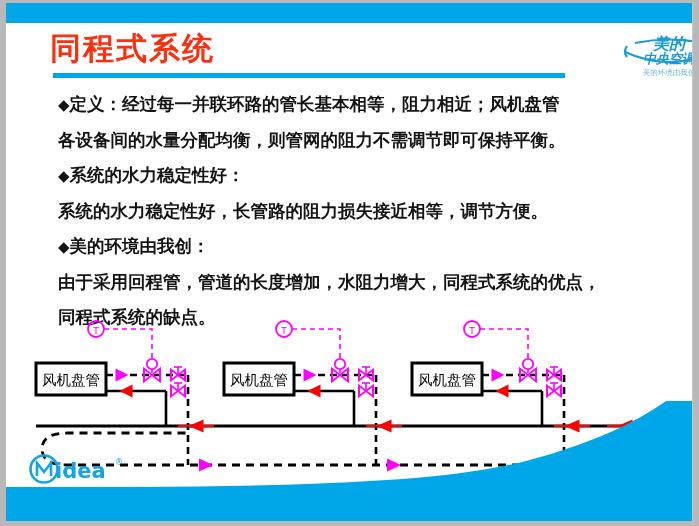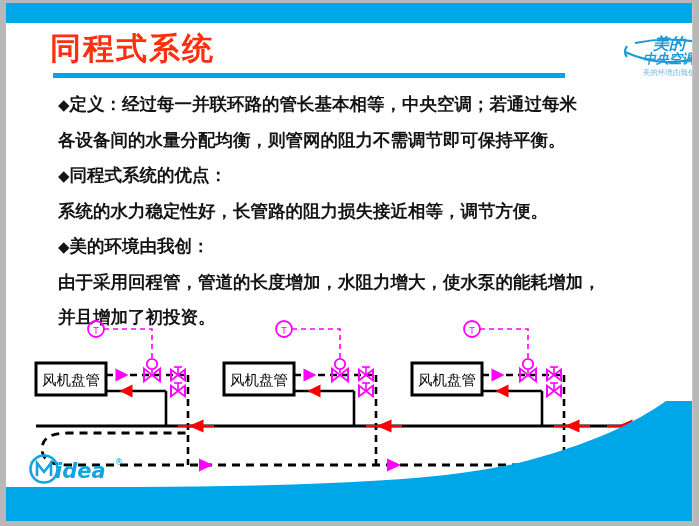--- a/index.html
+++ b/index.html
@@ -112,21 +112,20 @@
     width: 686px;
     height: 32px;
     background: #00a7e8;
   }
   .midea-logo {
     position: absolute;
     left: 18px;
     bottom: 35px;
     width: 122px;
     height: 34px;
-    font-style: italic;
   }
   .midea-logo svg { display: block; }
 </style>
 </head>
 <body>
 
 <div id="slide">
 
   <div class="top-bar"></div>
   <div class="top-gap"></div>
@@ -140,27 +139,27 @@
       <path d="M18 13 Q52 6 86 13" stroke="#1b9ad6" stroke-width="2.2" fill="none"></path>
       <path d="M8 22 Q52 42 96 22" stroke="#1b9ad6" stroke-width="2.2" fill="none"></path>
       <path d="M92 14 Q98 21 92 27" stroke="#1b9ad6" stroke-width="2.2" fill="none"></path>
       <text x="52" y="19" font-family="'DejaVu Sans','Liberation Sans',sans-serif" font-size="16" font-weight="bold" font-style="italic" fill="#1b9ad6" text-anchor="middle">美的</text>
       <text x="52" y="33" font-family="'DejaVu Sans','Liberation Sans',sans-serif" font-size="13" font-weight="bold" font-style="italic" fill="#1b9ad6" text-anchor="middle">中央空调</text>
       <text x="52" y="45" font-family="'DejaVu Sans','Liberation Sans',sans-serif" font-size="7.5" fill="#6fb9dd" text-anchor="middle">美的环境由我创</text>
     </svg>
   </div>
 
   <div class="body-text">
-    <p class="para"><span class="bullet-mark">◆</span><span>定义：经过每一并联环路的管长基本相等，中央空调；若通过每米</span></p>
+    <p class="para"><span class="bullet-mark">◆</span><span>定义：经过每一并联环路的管长基本相等，阻力相近；风机盘管</span></p>
     <p class="para ind"><span>各设备间的水量分配均衡，则管网的阻力不需调节即可保持平衡。</span></p>
-    <p class="para"><span class="bullet-mark">◆</span><span>同程式系统的优点：</span></p>
+    <p class="para"><span class="bullet-mark">◆</span><span>系统的水力稳定性好：</span></p>
     <p class="para ind"><span>系统的水力稳定性好，长管路的阻力损失接近相等，调节方便。</span></p>
     <p class="para"><span class="bullet-mark">◆</span><span>美的环境由我创：</span></p>
-    <p class="para ind"><span>由于采用回程管，管道的长度增加，水阻力增大，使水泵的能耗增加，</span></p>
-    <p class="para ind"><span>并且增加了初投资。</span></p>
+    <p class="para ind"><span>由于采用回程管，管道的长度增加，水阻力增大，同程式系统的优点，</span></p>
+    <p class="para ind"><span>同程式系统的缺点。</span></p>
   </div>
 
   <div id="diagram">
     <svg id="diagram-svg" width="686" height="180" viewBox="0 0 686 180">
         <rect x="30" y="50" width="70" height="32" fill="#ffffff" stroke="#000000" stroke-width="3"></rect>
         <text x="65" y="72" text-anchor="middle" font-family="'DejaVu Sans','Liberation Sans',sans-serif" font-size="14.5" fill="#000">风机盘管</text>
         <line x1="100" y1="62" x2="182" y2="62" stroke="#000000" stroke-width="2.6" stroke-dasharray="7 5"></line>
         <path d="M109.5 55.5 L122.5 62 L109.5 68.5 Z" fill="#ff00ff"></path>
         <path d="M138 55.6 L138 68.4 L146 62 Z" fill="none" stroke="#ff00ff" stroke-width="1.8"></path>
         <path d="M154 55.6 L154 68.4 L146 62 Z" fill="none" stroke="#ff00ff" stroke-width="1.8"></path>

